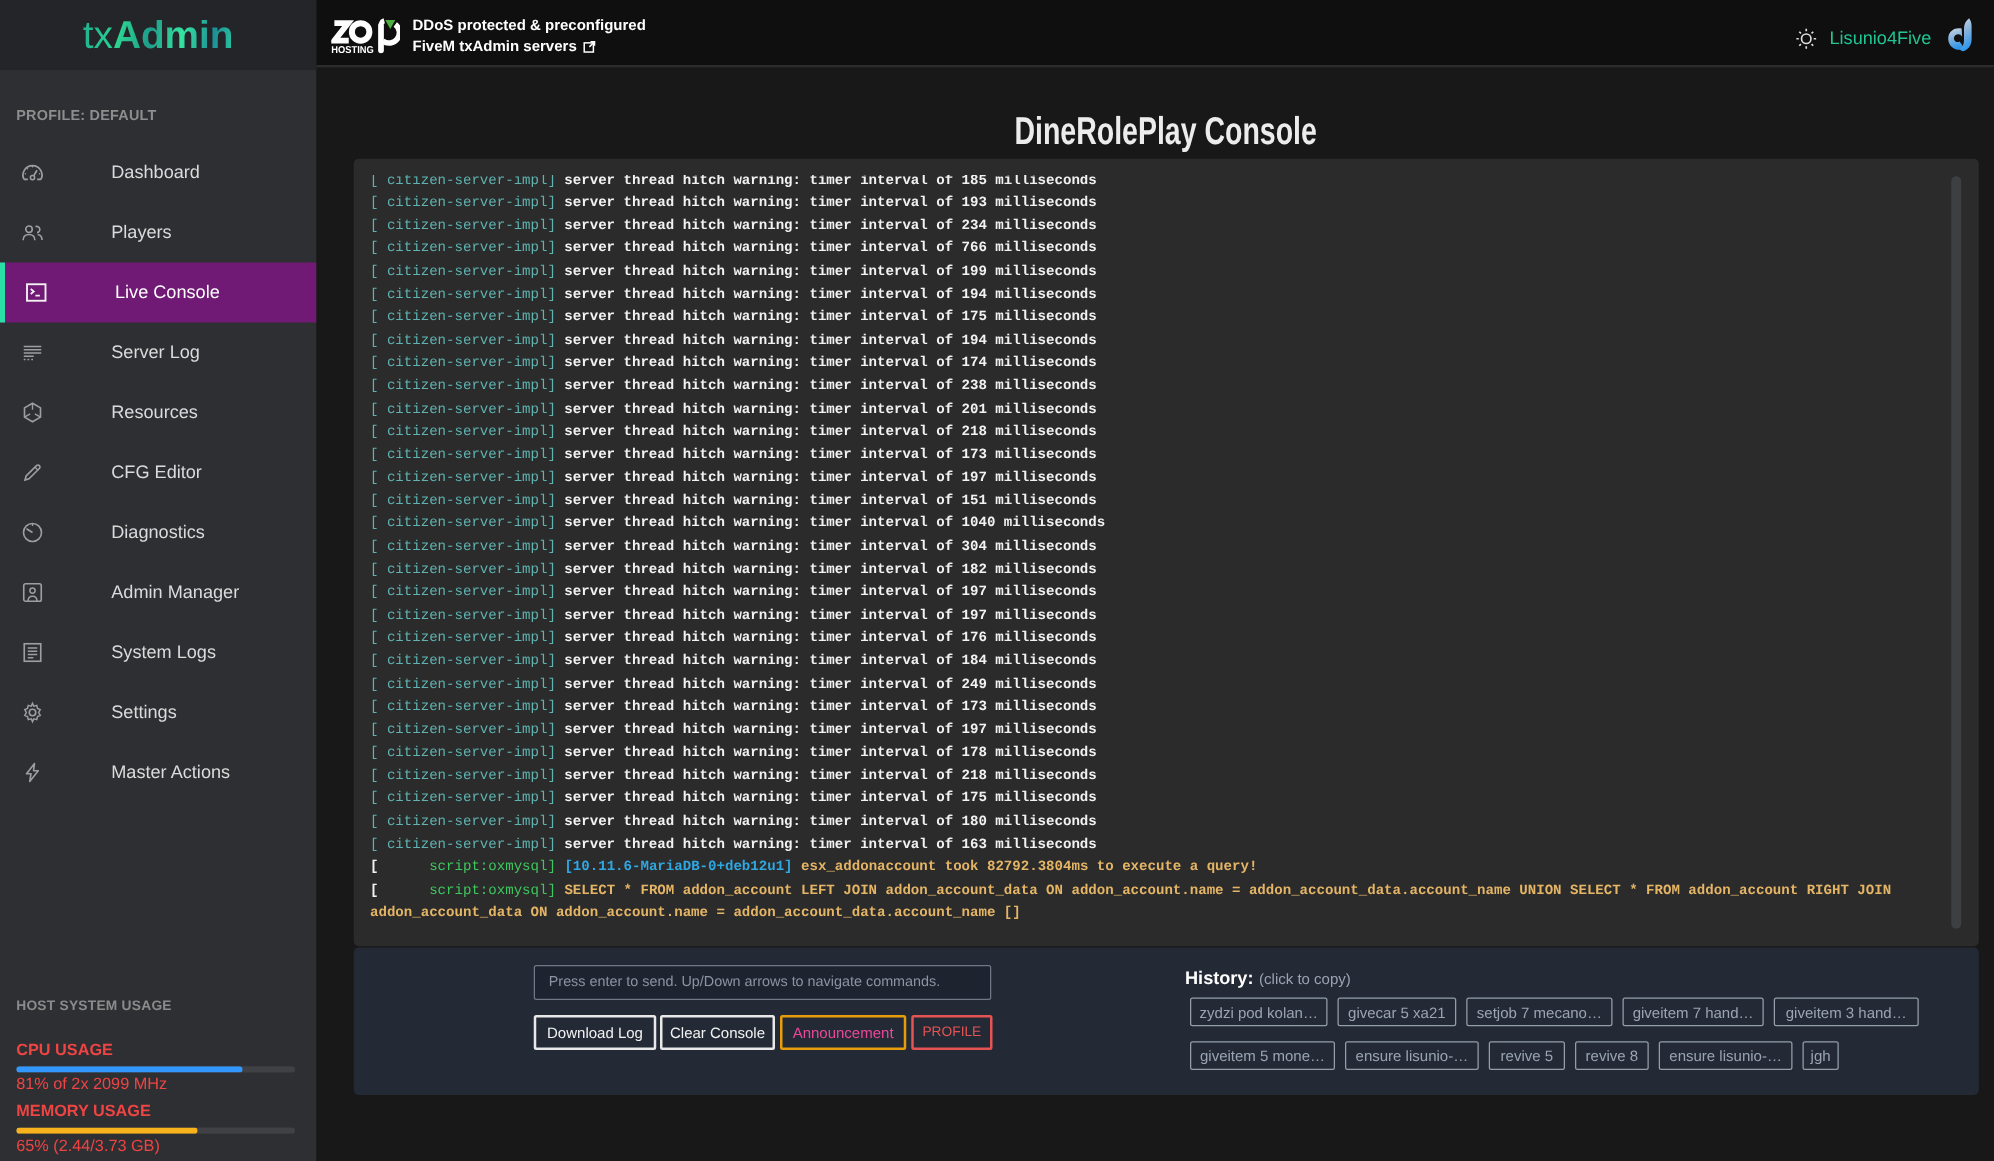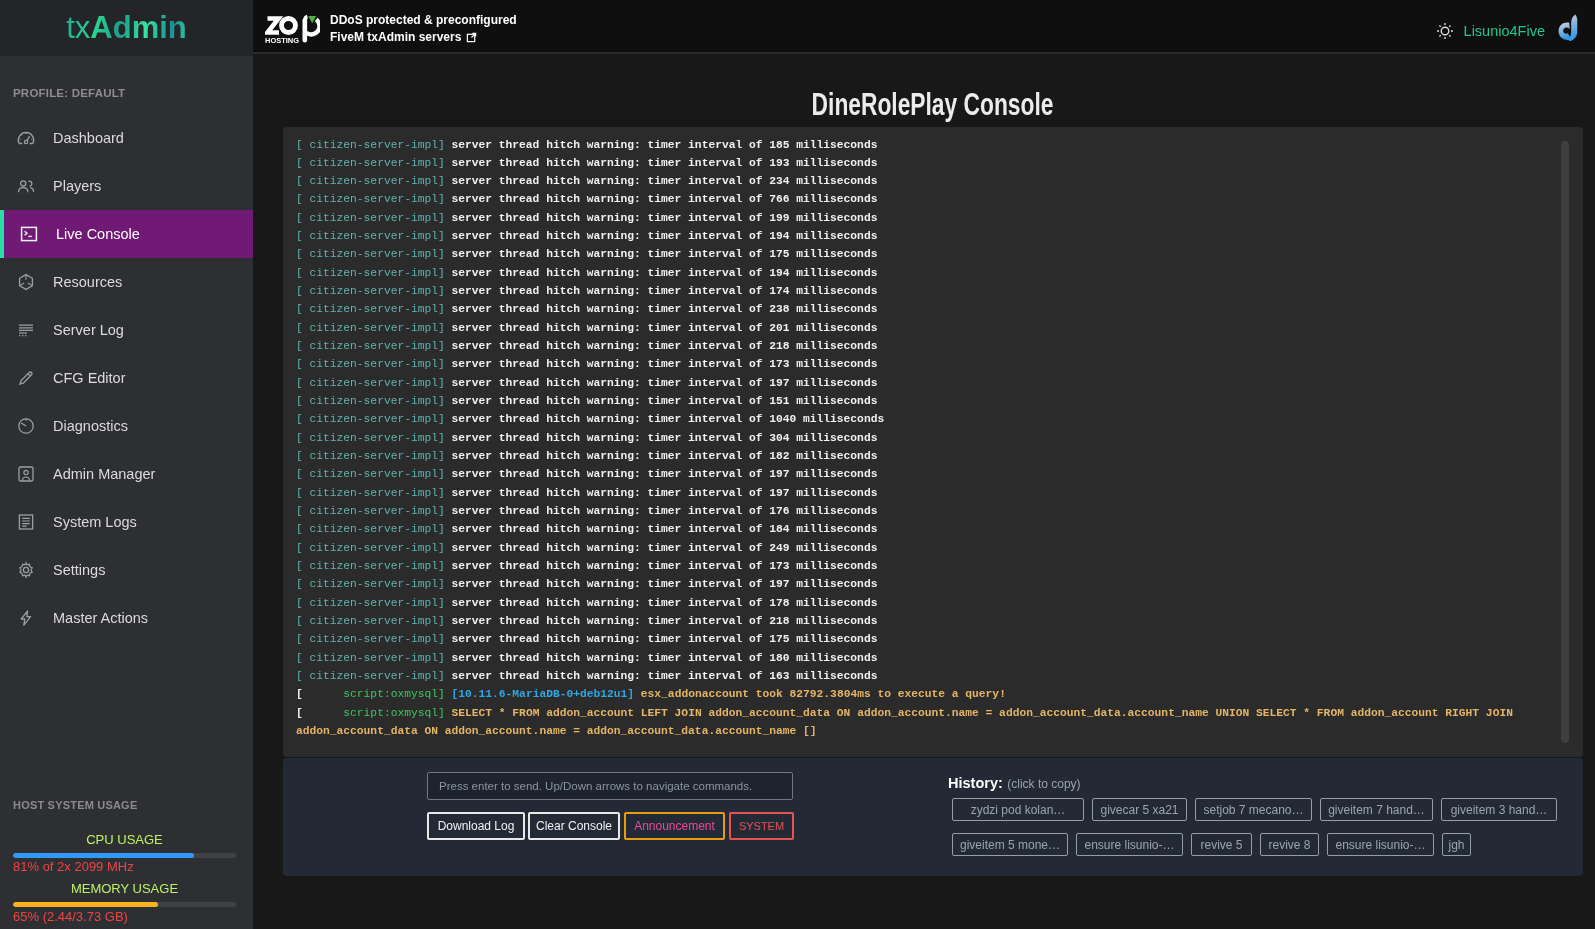--- a/index.html
+++ b/index.html
@@ -2,27 +2,27 @@
 <html><head><meta charset="utf-8">
 <style>
 * { margin:0; padding:0; box-sizing:border-box; }
 html,body { width:1595px; height:929px; overflow:hidden; background:#181818; font-family:"Liberation Sans",sans-serif; }
 #sidebar { position:absolute; left:0; top:0; width:253px; height:929px; background:#2e2f32; z-index:5; }
 #side-head { height:56px; background:#242528; display:flex; align-items:center; justify-content:center;text-align:center; }
 .txlogo { font-size:31px; font-weight:bold; letter-spacing:0; background:linear-gradient(100deg,#1fae90 0%,#2bd492 25%,#1e9c8a 45%,#36e3a0 65%,#1d8f96 85%,#2cc9a0 100%); -webkit-background-clip:text; background-clip:text; color:transparent; }
 .txlogo .tx { font-weight:normal; }
 #profile { margin:31px 0 0 13px; font-size:11.5px; font-weight:bold; color:#8e8e8e; letter-spacing:0.2px; }
 #nav { margin-top:15px; }
-.nav-item { height:48px; display:flex; align-items:center; padding-left:16px; color:#dbdbdb; font-size:14.5px; }
+.nav-item { height:48px; display:flex; align-items:center; padding-left:16px; color:#dbdbdb; font-size:14.5px;gap:36px; }
 .nav-item svg { width:20px; height:20px; margin-right:17px; color:#9b9fa3; flex:none; }
 .nav-item.active { background:#701a75; border-left:4px solid #2adfa5; padding-left:15px; color:#fff; }
 .nav-item.active svg { color:#f2f2f2; }
 .hu { position:absolute; left:13px; width:223px; }
 .hu-title { font-size:11px; font-weight:bold; color:#8b8b8b; letter-spacing:0.2px; }
-.hu-label { font-size:13px; font-weight:normal; color:#bef264;text-align:center; }
+.hu-label { font-size:13px; font-weight:bold; color:#ef4444; }
 .hu-bar { height:5px; border-radius:3px; background:#404144; overflow:hidden; }
 .hu-fill { height:100%; border-radius:3px; }
 .hu-sub { font-size:13px; color:#ef4444; }
 #topbar { position:absolute; left:253px; top:0; width:1342px; height:54px; background:#0f0f10; border-bottom:2px solid #2c2c2c; }
 #zap { position:absolute; left:12px; top:14px; width:55px; height:29px; }
 #ddos { position:absolute; left:77px; top:12px; color:#fff; font-size:12px; font-weight:bold; line-height:17px; }
 #ddos svg { vertical-align:-2px; margin-left:5px; }
 #tb-right { position:absolute; right:15px; top:0; height:54px; display:flex; align-items:center; }
 #tb-right .sun { position:relative; top:4px; }
 #uname { position:relative; top:4px; color:#21c592; font-size:14.5px; margin:0 9px 0 10px; }
@@ -117,24 +117,24 @@
 <span class="ct">[ citizen-server-impl]</span> server thread hitch warning: timer interval of 163 milliseconds
 [      <span class="cg">script:oxmysql]</span> <span class="cb">[10.11.6-MariaDB-0+deb12u1]</span> <span class="cy">esx_addonaccount took 82792.3804ms to execute a query!</span>
 [      <span class="cg">script:oxmysql]</span> <span class="cy">SELECT * FROM addon_account LEFT JOIN addon_account_data ON addon_account.name = addon_account_data.account_name UNION SELECT * FROM addon_account RIGHT JOIN</span>
 <span class="cy">addon_account_data ON addon_account.name = addon_account_data.account_name []</span></div>
       </div>
     <div id="sbar"></div>
   </div>
   <div id="bpanel">
     <div id="cmdinput">Press enter to send. Up/Down arrows to navigate commands.</div>
     <div id="btnrow">
-      <button class="abtn" style="width:98px;margin-right:3px">Download Log</button><button class="abtn" style="width:92px;margin-right:4px">Clear Console</button><button class="abtn orange" style="width:101px;margin-right:4px">Announcement</button><button class="abtn red" style="width:65px;font-size:11px">SYSTEM</button>
+      <button class="abtn" style="width:98px;margin-right:3px">Download Log</button><button class="abtn" style="width:92px;margin-right:4px">Clear Console</button><button class="abtn orange" style="width:101px;margin-right:4px">Announcement</button><button class="abtn red" style="width:65px;font-size:11px">PROFILE</button>
     </div>
     <div id="hist"><b>History:</b> <span class="sm">(click to copy)</span></div>
-    <div class="hrow" style="left:669px; top:40px;"><button class="hbtn" style="width:132px">zydzi pod kolan…</button><button class="hbtn" style="width:95px">givecar 5 xa21</button><button class="hbtn" style="width:117px">setjob 7 mecano…</button><button class="hbtn" style="width:113px">giveitem 7 hand…</button><button class="hbtn" style="width:116px">giveitem 3 hand…</button></div>
+    <div class="hrow" style="left:669px; top:40px;"><button class="hbtn" style="width:110px">zydzi pod kolan…</button><button class="hbtn" style="width:95px">givecar 5 xa21</button><button class="hbtn" style="width:117px">setjob 7 mecano…</button><button class="hbtn" style="width:113px">giveitem 7 hand…</button><button class="hbtn" style="width:116px">giveitem 3 hand…</button></div>
     <div class="hrow" style="left:669px; top:75px;"><button class="hbtn" style="width:116px">giveitem 5 mone…</button><button class="hbtn" style="width:107px">ensure lisunio-…</button><button class="hbtn" style="width:61px">revive 5</button><button class="hbtn" style="width:59px">revive 8</button><button class="hbtn" style="width:107px">ensure lisunio-…</button><button class="hbtn" style="width:29px">jgh</button></div>
   </div>
 </div>
 <div id="sidebar">
   <div id="side-head">
       <span class="txlogo"><span class="tx">tx</span>Admin</span>
     </div>
   <div id="profile">PROFILE: DEFAULT</div>
   <div id="nav">
       <div class="nav-item">
@@ -161,32 +161,32 @@
       <div class="nav-item active">
         <svg viewBox="0 0 20 20">
           <rect x="2.6" y="3.4" width="14.8" height="13.2" fill="none" stroke="currentColor" stroke-width="1.5"></rect>
           <path d="M5.6 7.2 l2.4 2 -2.4 2" fill="none" stroke="currentColor" stroke-width="1.4"></path>
           <path d="M9.3 12.4 h3.6" stroke="currentColor" stroke-width="1.4"></path>
         </svg>
         <span>Live Console</span>
       </div>
       <div class="nav-item">
         <svg viewBox="0 0 20 20">
-          <path d="M10 2.6 l6.4 3.7 v7.4 L10 17.4 3.6 13.7 V6.3 Z" fill="none" stroke="currentColor" stroke-width="1.3"></path>
-          <path d="M10 2.6 v5.2 M3.6 13.7 l4.5-2.6 M16.4 13.7 l-4.5-2.6" stroke="currentColor" stroke-width="1.1"></path>
-        </svg>
-        <span>Resources</span>
-      </div>
-      <div class="nav-item">
-        <svg viewBox="0 0 20 20">
           <path d="M3 5.2 h14 M3 7.8 h14 M3 10.4 h14" stroke="currentColor" stroke-width="1.2"></path>
           <path d="M3 13 h8" stroke="currentColor" stroke-width="1.2"></path>
           <path d="M3 15.6 h1.4 M6 15.6 h1.4 M9 15.6 h1.4" stroke="currentColor" stroke-width="1.2"></path>
         </svg>
         <span>Server Log</span>
+      </div>
+      <div class="nav-item">
+        <svg viewBox="0 0 20 20">
+          <path d="M10 2.6 l6.4 3.7 v7.4 L10 17.4 3.6 13.7 V6.3 Z" fill="none" stroke="currentColor" stroke-width="1.3"></path>
+          <path d="M10 2.6 v5.2 M3.6 13.7 l4.5-2.6 M16.4 13.7 l-4.5-2.6" stroke="currentColor" stroke-width="1.1"></path>
+        </svg>
+        <span>Resources</span>
       </div>
       <div class="nav-item">
         <svg viewBox="0 0 20 20">
           <path d="M4 16 l0.9-3.2 8.3-8.3 a1.6 1.6 0 0 1 2.3 2.3 l-8.3 8.3 Z" fill="none" stroke="currentColor" stroke-width="1.3"></path>
           <path d="M12 5.7 l2.3 2.3" stroke="currentColor" stroke-width="1.1"></path>
         </svg>
         <span>CFG Editor</span>
       </div>
       <div class="nav-item">
         <svg viewBox="0 0 20 20">

